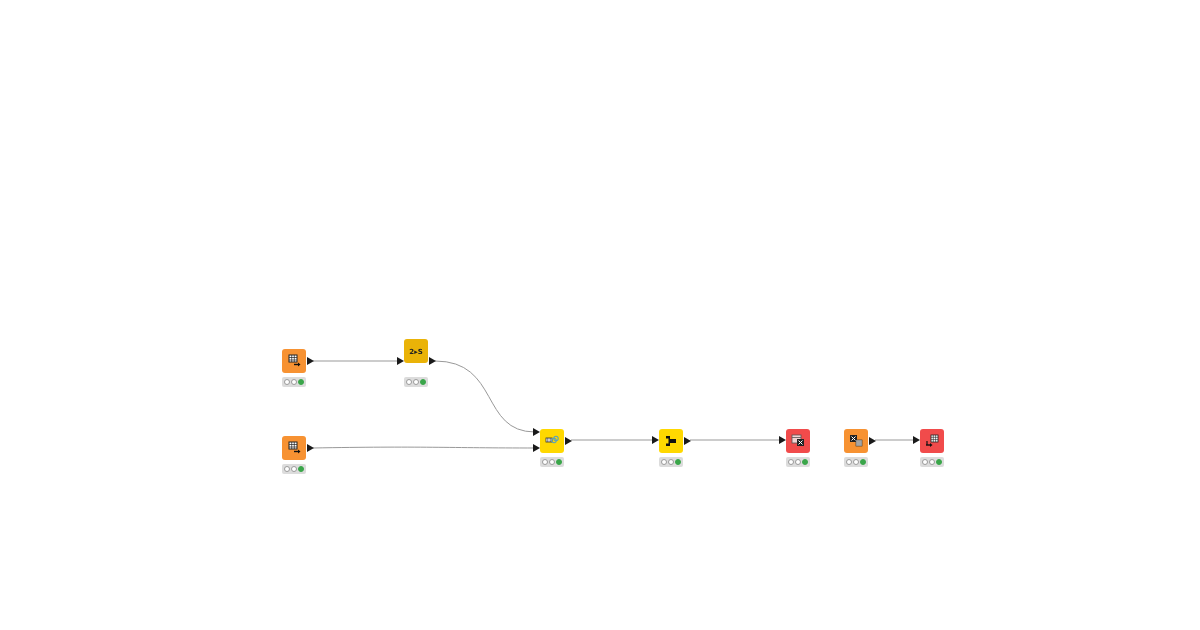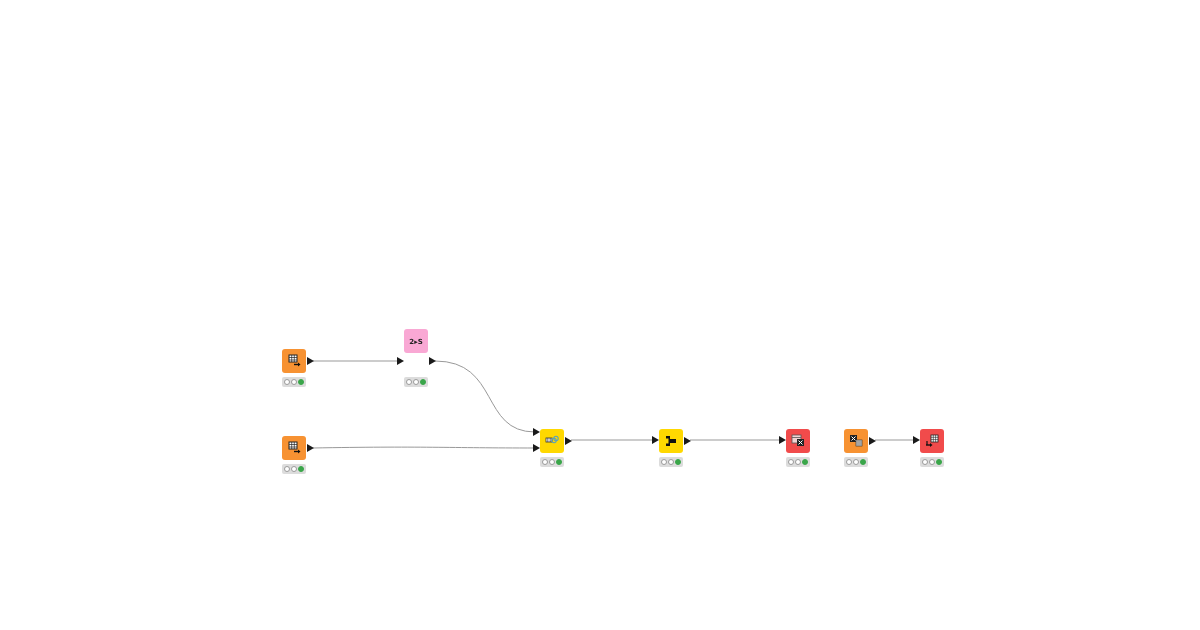--- a/index.html
+++ b/index.html
@@ -36,21 +36,21 @@
           <path d="M12 15.5h5" stroke="#111" stroke-width="1.4"></path>
           <path d="M16 13.5l2.5 2-2.5 2z" fill="#111"></path>
         </svg>
       </div>
       <div class="status" style="left: 282px; top: 377px;">
         <span class="light"></span>
         <span class="light"></span>
         <span class="light on"></span>
       </div>
       <div class="port-out" style="left: 307px; top: 357px;"></div>
-      <div class="node" style="left: 404px; top: 329px; background: #f9a8d4;">
+      <div class="node" style="left: 404px; top: 339px; background: #eab308;">
         <svg class="glyph" viewBox="0 0 24 24">
           <text x="12" y="14.5" font-size="7" text-anchor="middle" fill="#222" font-family="DejaVu Sans, sans-serif" font-weight="bold">2▸S</text>
         </svg>
       </div>
       <div class="status" style="left: 404px; top: 377px;">
         <span class="light"></span>
         <span class="light"></span>
         <span class="light on"></span>
       </div>
       <div class="port-out" style="left: 429px; top: 357px;"></div>

